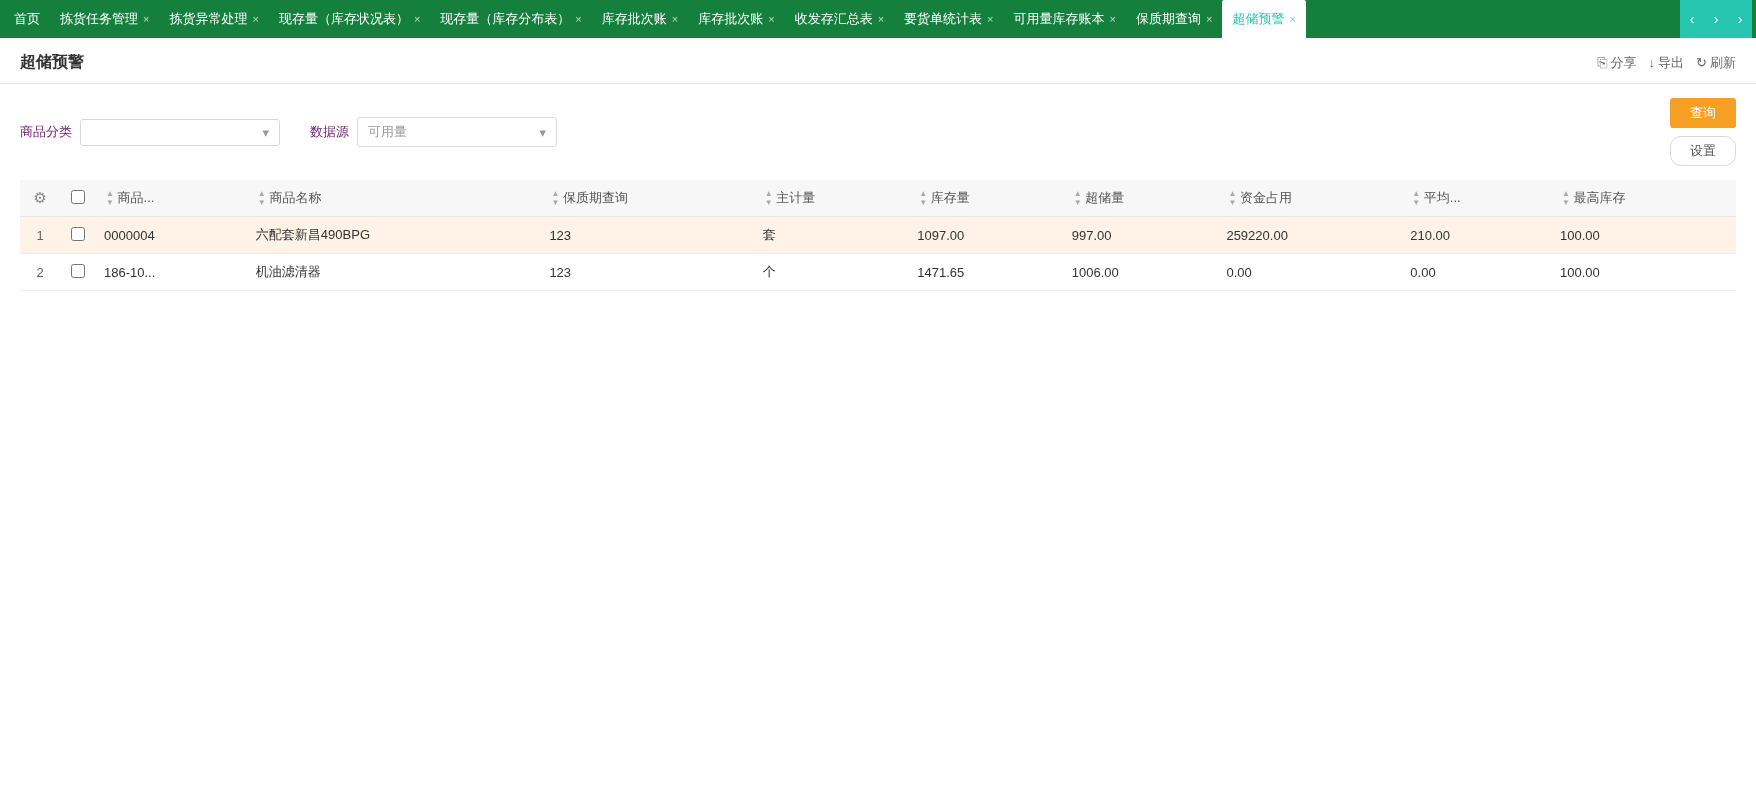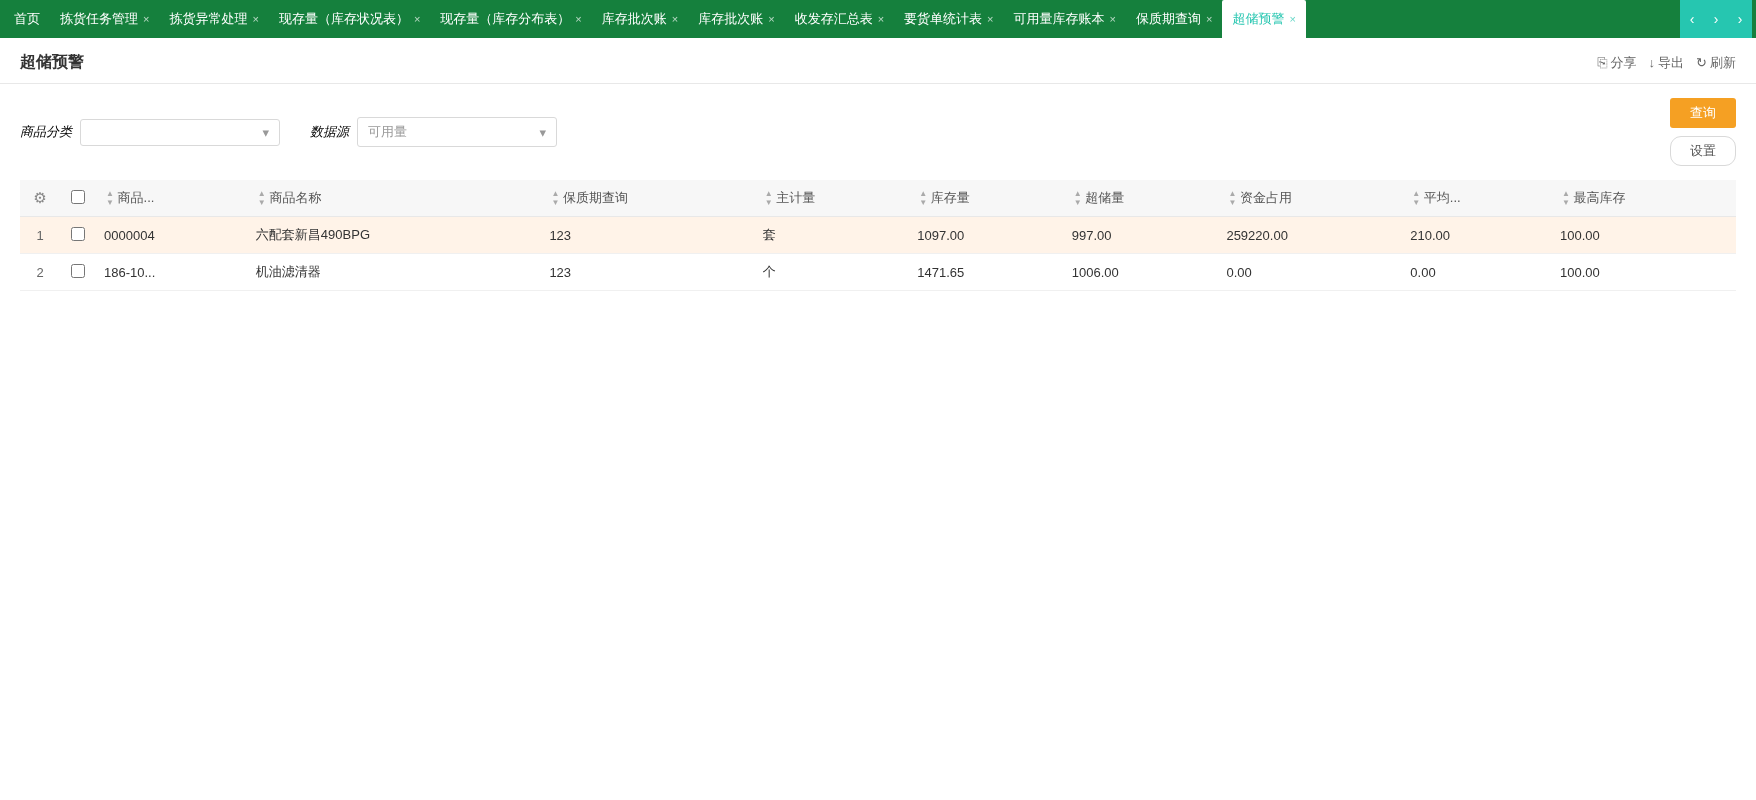--- a/index.html
+++ b/index.html
@@ -90,23 +90,22 @@
       gap: 30px;
       background: #fff;
     }
     .filter-group {
       display: flex;
       align-items: center;
       gap: 8px;
     }
     .filter-label {
       font-size: 13px;
-      color: #000000;
+      color: #701a75;
       white-space: nowrap;
-      font-style: italic;
     }
     .filter-select {
       display: flex;
       align-items: center;
       border: 1px solid #d9d9d9;
       border-radius: 3px;
       padding: 5px 10px;
       min-width: 200px;
       background: #fff;
       cursor: pointer;

